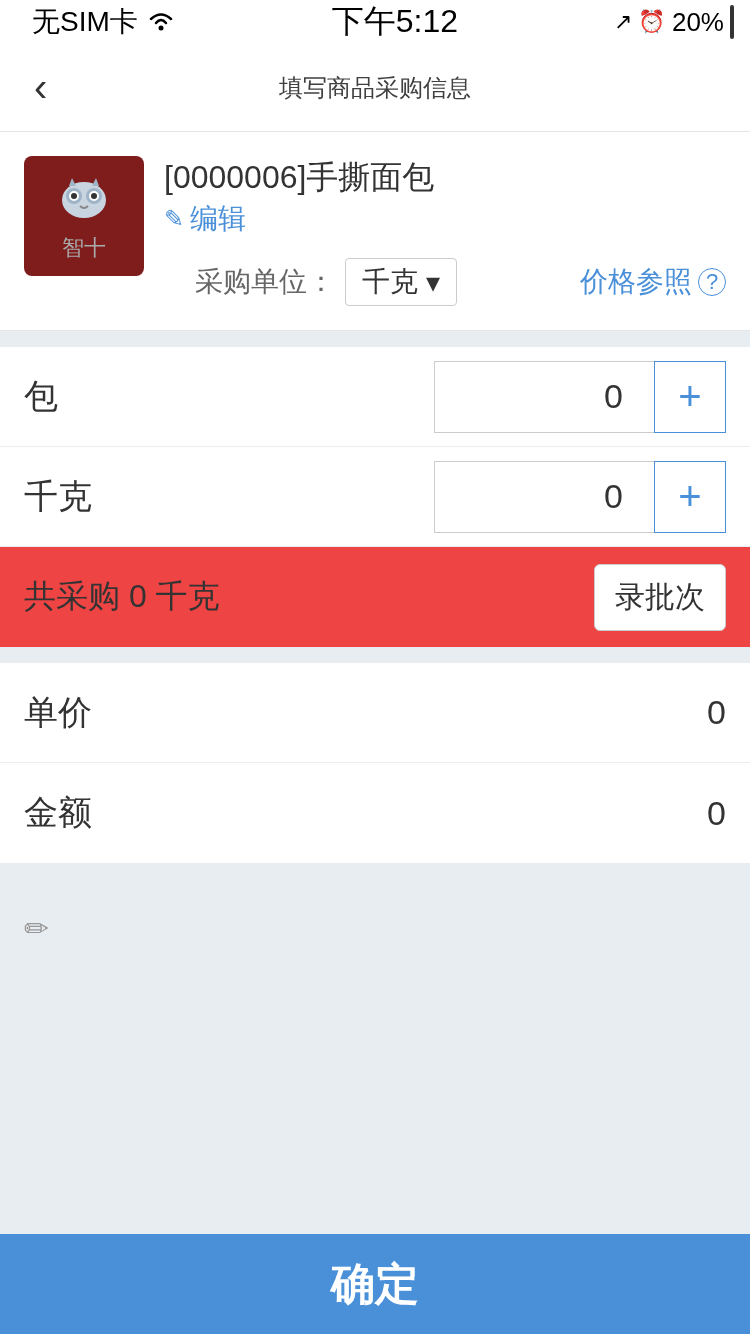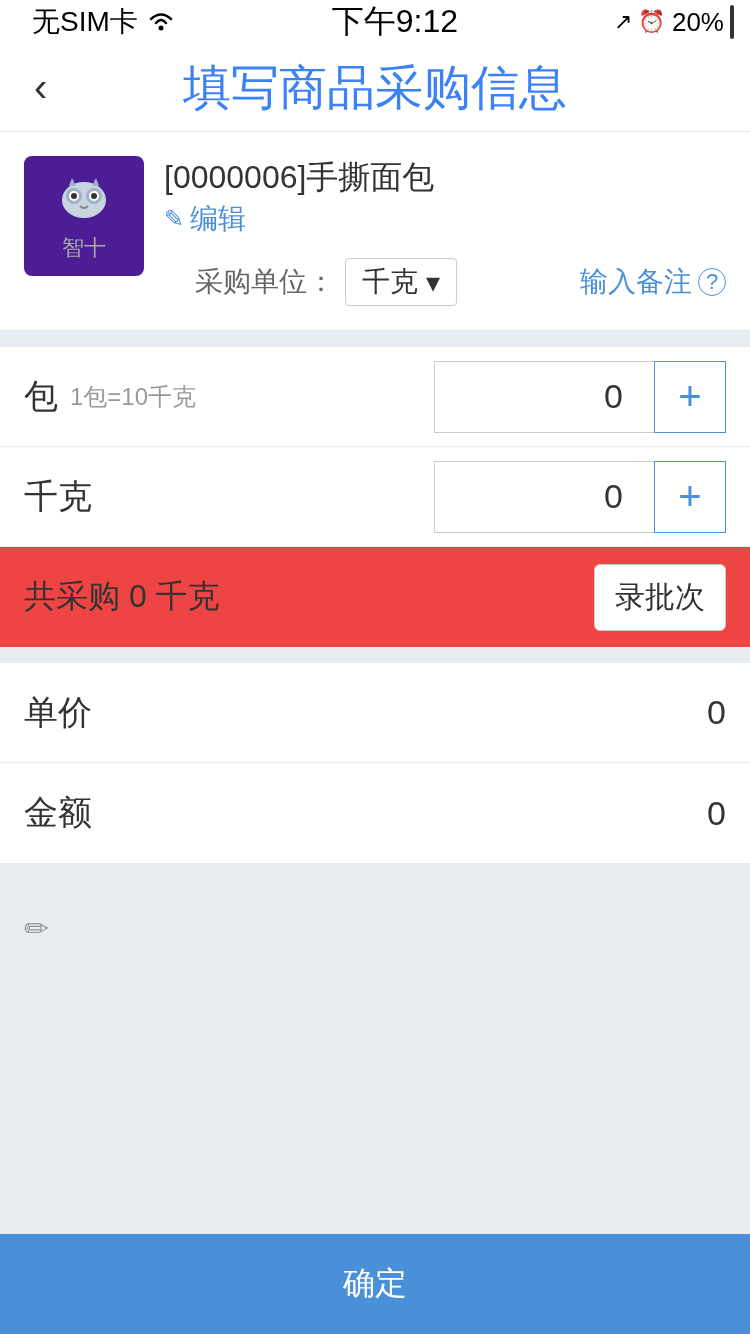--- a/index.html
+++ b/index.html
@@ -52,39 +52,39 @@
     }
     .nav-back {
       position: absolute;
       left: 24px;
       font-size: 40px;
       color: #333;
       cursor: pointer;
       padding: 10px;
     }
     .nav-title {
-      font-size: 48px;
+      font-size: 24px;
       font-weight: 500;
-      color: #3b82f6;
+      color: #404040;
     }
 
     
     .product-card {
       background: #fff;
       margin-top: 0;
       padding: 24px;
       display: flex;
       align-items: flex-start;
       gap: 20px;
       border-bottom: 1px solid #e5e5e5;
     }
     .product-image {
       width: 120px;
       height: 120px;
-      background: #4c1d95;
+      background: #7f1d1d;
       border-radius: 8px;
       display: flex;
       align-items: center;
       justify-content: center;
       flex-shrink: 0;
     }
     .product-image-inner {
       display: flex;
       flex-direction: column;
       align-items: center;
@@ -290,23 +290,23 @@
       left: 0;
       width: 750px;
       height: 100px;
       background: #4a90d9;
       display: flex;
       align-items: center;
       justify-content: center;
       cursor: pointer;
     }
     .confirm-text {
-      font-size: 32px;
+      font-size: 44px;
       color: #fff;
-      font-weight: 400;
+      font-weight: 700;
     }
 
     .main-content {
       padding-bottom: 100px;
       min-height: calc(1334px - 44px - 88px - 100px);
       background: #e8edf2;
     }
   </style>
 </head>
 <body>
@@ -316,21 +316,21 @@
     <span>无SIM卡</span>
     <span>
       <svg width="30" height="22" viewBox="0 0 30 22">
         <path d="M15 18 Q15 18 15 18" stroke="#000" stroke-width="3" fill="none"></path>
         <path d="M10 14 Q15 8 20 14" stroke="#000" stroke-width="2.5" fill="none" stroke-linecap="round"></path>
         <path d="M5 10 Q15 1 25 10" stroke="#000" stroke-width="2.5" fill="none" stroke-linecap="round"></path>
         <circle cx="15" cy="19" r="2.5" fill="#000"></circle>
       </svg>
     </span>
   </div>
-  <div class="status-center">下午9:12</div>
+  <div class="status-center">下午5:12</div>
   <div class="status-right">
     <span style="font-size:22px;">↗</span>
     <span style="font-size:22px;">⏰</span>
     <span>20%</span>
     <span>
       <span class="battery-body"><span class="battery-fill"></span></span>
       <span class="battery-cap"></span>
     </span>
   </div>
 </div>
@@ -372,35 +372,34 @@
       </div>
       <div class="product-meta">
         <div class="purchase-unit">
           <span>采购单位：</span>
           <div class="unit-selector">
             <span>千克</span>
             <span>▾</span>
           </div>
         </div>
         <div class="price-ref">
-          <span>输入备注</span>
+          <span>价格参照</span>
           <span style="width:28px;height:28px;border-radius:50%;border:1.5px solid #4a90d9;display:inline-flex;align-items:center;justify-content:center;font-size:22px;">?</span>
         </div>
       </div>
     </div>
   </div>
 
   <div class="divider"></div>
 
   <div class="input-section">
 
     <div class="input-row">
       <div class="input-label">
         <span>包</span>
-        <span class="input-sublabel">1包=10千克</span>
       </div>
       <div class="input-spacer"></div>
       <div class="input-field-wrap">
         <input class="num-input" type="number" value="0" style="">
         <div class="plus-btn">
           <span>+</span>
         </div>
       </div>
     </div>
 

